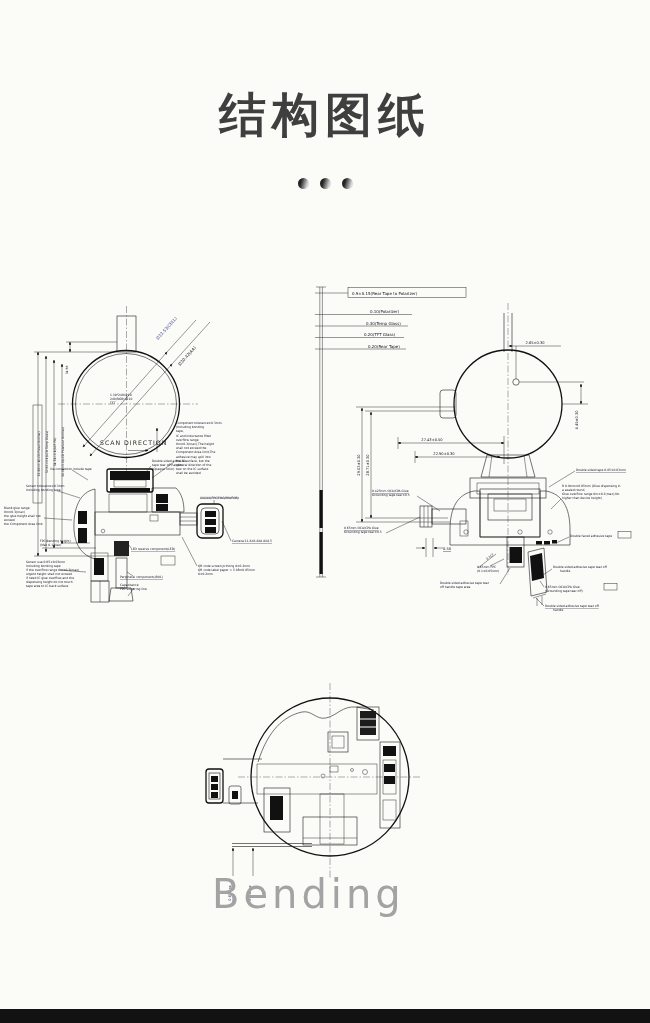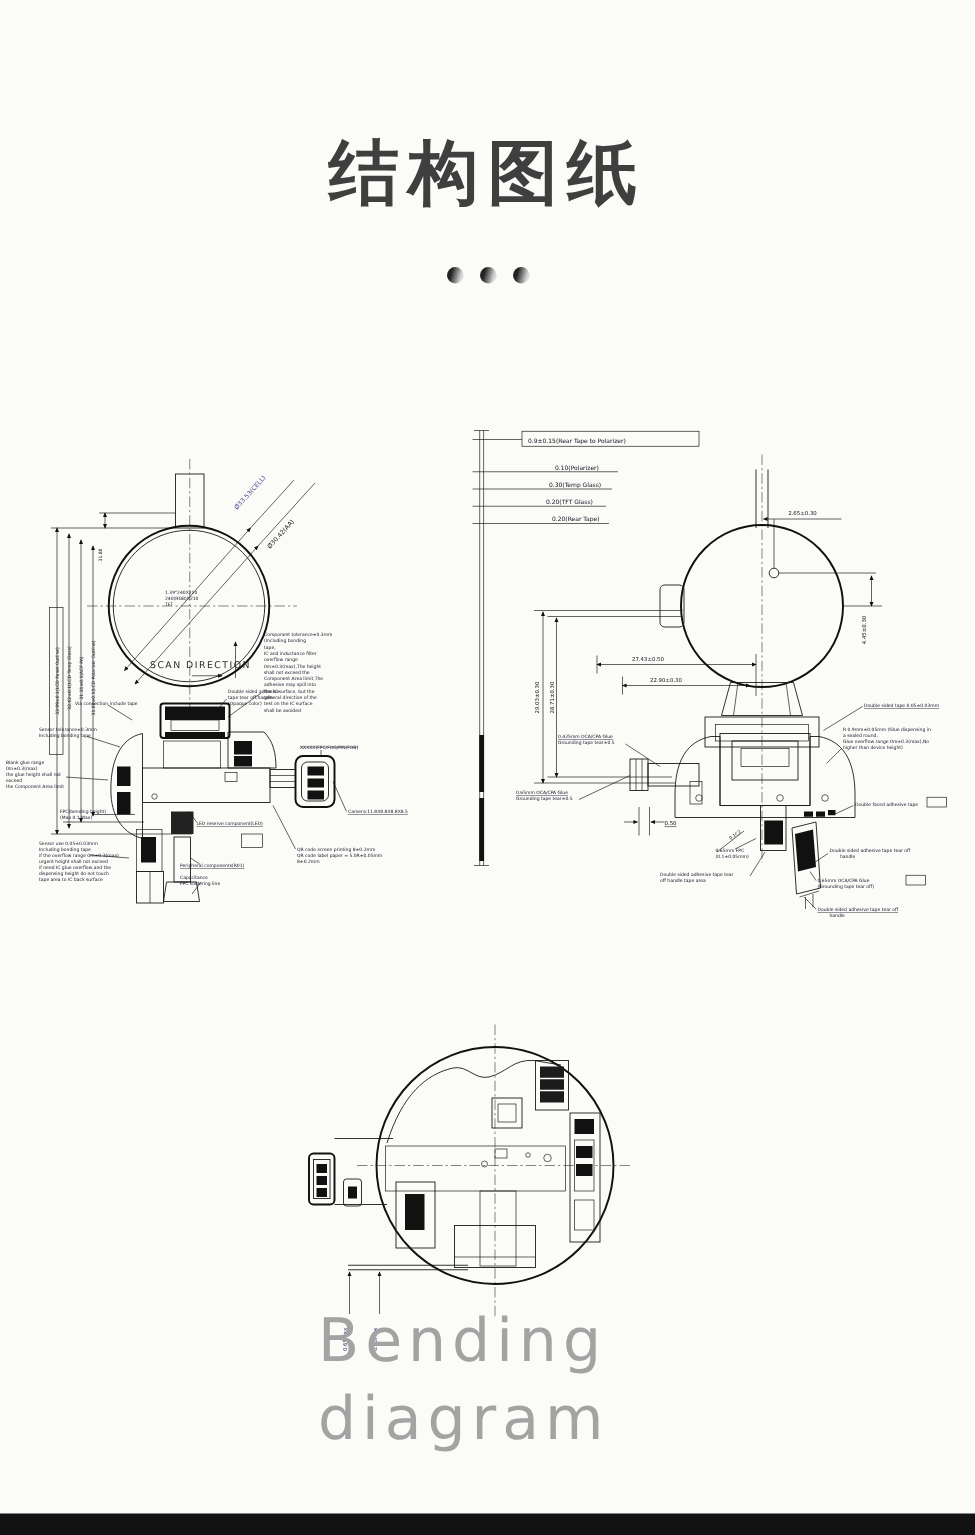--- a/index.html
+++ b/index.html
@@ -390,17 +390,16 @@
         <line x1="233" y1="848" x2="233" y2="876" class="lt" marker-start="url(#ar)"></line>
         <line x1="253" y1="848" x2="253" y2="876" class="lt" marker-start="url(#ar)"></line>
         <text class="t36 bl" text-anchor="middle" transform="translate(231,893) rotate(-90)">0.65Max</text>
         <text class="t36 bl" text-anchor="middle" transform="translate(251,893) rotate(-90)">0.73Max</text>
       </g>
     </g>
   </svg>
 
   <div id="caption">
     <div>Bending</div>
-    <div>diagram</div>
   </div>
 
   <div id="footer"></div>
 </div>
 
 </body></html>

